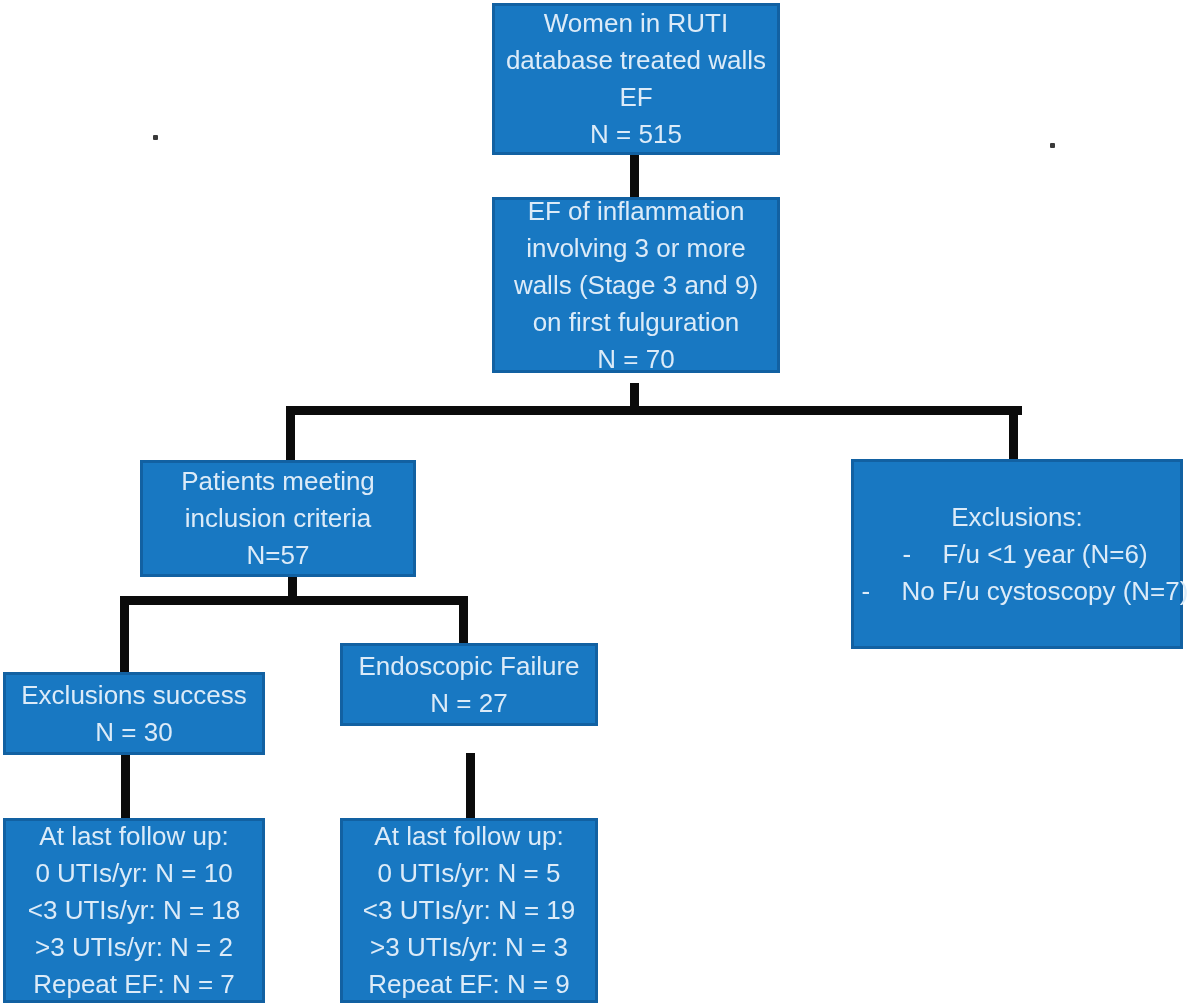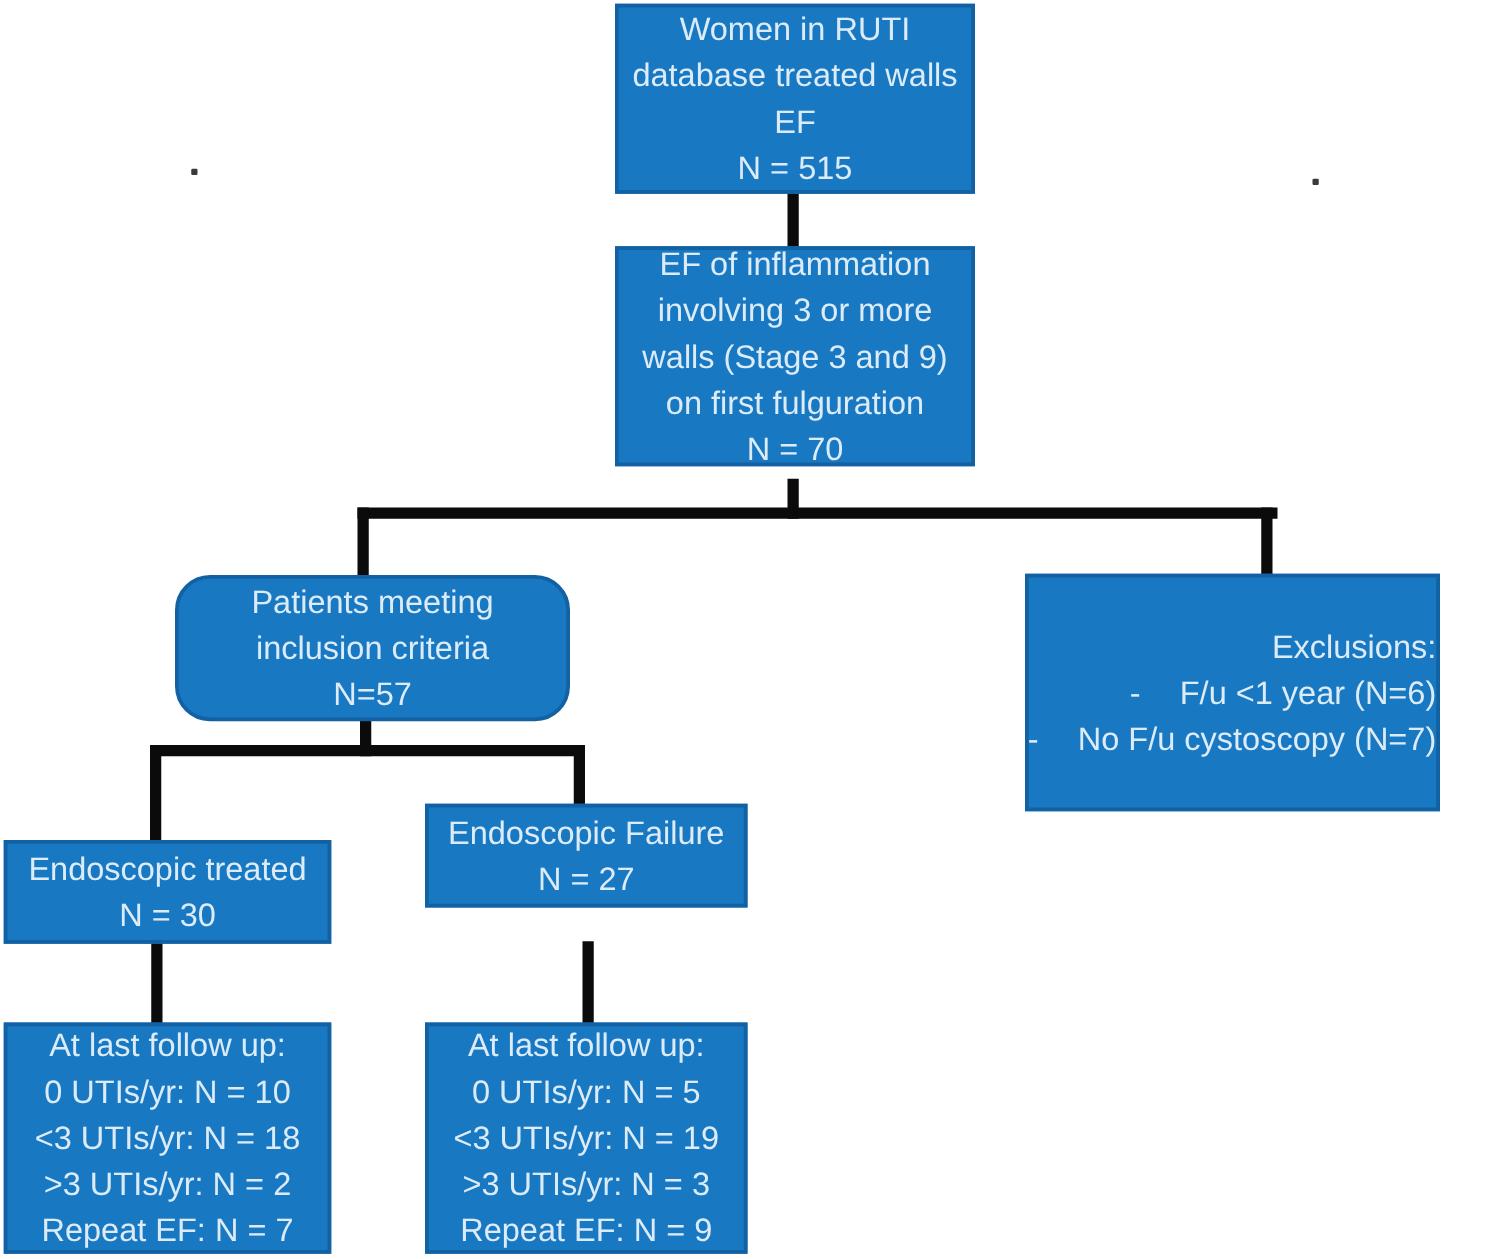--- a/index.html
+++ b/index.html
@@ -37,23 +37,23 @@
   .dot {
     position: absolute;
     width: 5px;
     height: 5px;
     background: #3a3a3a;
     border-radius: 1px;
   }
   
   #box-root        { left: 492px; top: 3px;   width: 288px; height: 152px; }
   #box-stage       { left: 492px; top: 197px; width: 288px; height: 176px; }
-  #box-inclusion   { left: 140px; top: 460px; width: 316px; height: 117px; border-radius: 28px; }
-  #box-exclusions  { left: 820px; top: 459px; width: 332px; height: 190px;
-                     align-items: flex-end; text-align: left; }
+  #box-inclusion   { left: 140px; top: 460px; width: 276px; height: 117px; }
+  #box-exclusions  { left: 851px; top: 459px; width: 332px; height: 190px;
+                     align-items: center; text-align: left; }
   #box-success     { left: 3px;   top: 672px; width: 262px; height: 83px; }
   #box-failure     { left: 340px; top: 643px; width: 258px; height: 83px; }
   #box-success-fu  { left: 3px;   top: 818px; width: 262px; height: 185px; }
   #box-failure-fu  { left: 340px; top: 818px; width: 258px; height: 185px; }
 
   #box-exclusions .title { text-align: center; }
   #box-exclusions .bullet-row {
     display: flex;
     padding-left: 16px;
   }
@@ -125,21 +125,21 @@
       <span class="bullet">-</span>
       <span class="line">F/u &lt;1 year (N=6)</span>
     </div>
     <div class="bullet-row">
       <span class="bullet">-</span>
       <span class="line">No F/u cystoscopy (N=7)</span>
     </div>
   </div>
 
   <div class="box" id="box-success">
-    <div class="line">Endoscopic treated</div>
+    <div class="line">Exclusions success</div>
     <div class="line">N = 30</div>
   </div>
 
   <div class="box" id="box-failure">
     <div class="line">Endoscopic Failure</div>
     <div class="line">N = 27</div>
   </div>
 
   <div class="box" id="box-success-fu">
     <div class="line">At last follow up:</div>

